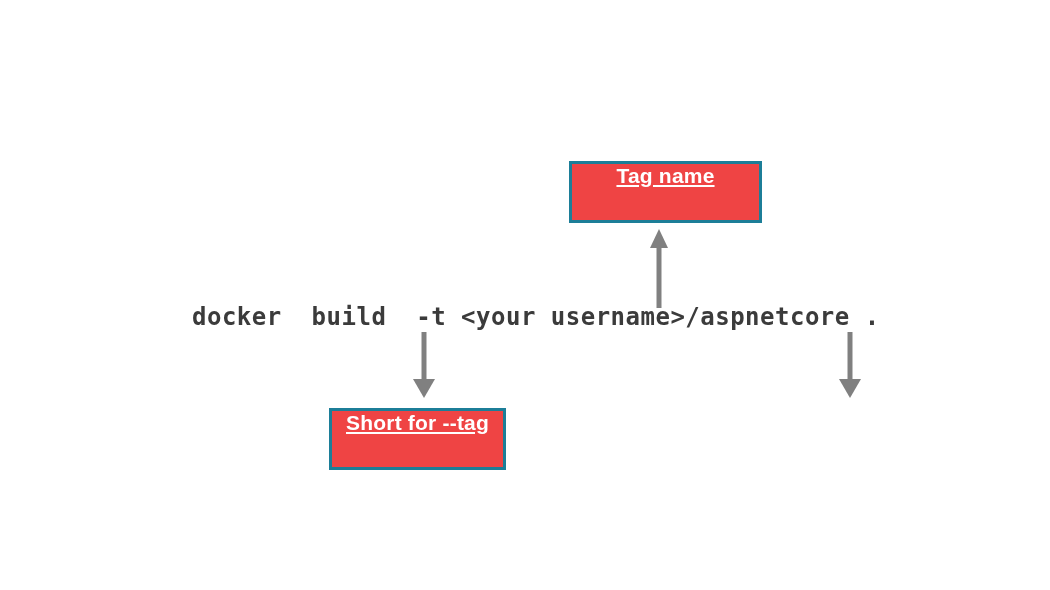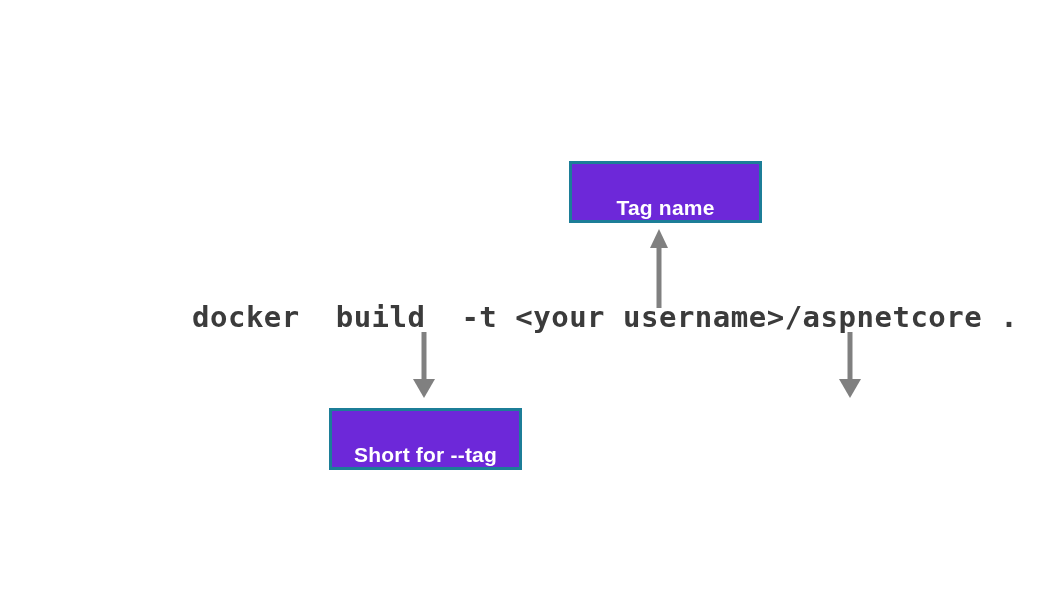--- a/index.html
+++ b/index.html
@@ -18,54 +18,55 @@
     width: 1050px;
     height: 590px;
   }
 
   
   .command-line {
     position: absolute;
     left: 192px;
     top: 302px;
     font-family: "DejaVu Sans Mono", "Liberation Mono", monospace;
-    font-size: 29px;
+    font-size: 24px;
     font-weight: bold;
     color: #3b3b3b;
     letter-spacing: 0.5px;
     white-space: pre;
     line-height: 30px;
   }
 
   
   .callout {
     position: absolute;
     box-sizing: border-box;
-    background: #6d28d9;
+    background: #ef4444;
     border: 3px solid #1c7e98;
     color: #ffffff;
     font-family: "Liberation Sans", sans-serif;
     font-size: 21px;
     font-weight: bold;
     letter-spacing: 0.2px;
     display: flex;
-    align-items: flex-end;
+    align-items: flex-start;
     justify-content: center;
     text-align: center;
+    text-decoration: underline;
   }
   .callout-tag-name {
     left: 569px;
     top: 161px;
     width: 193px;
     height: 62px;
   }
   .callout-short-for-tag {
     left: 329px;
     top: 408px;
-    width: 193px;
+    width: 177px;
     height: 62px;
   }
   .callout-build-context {
     left: 753px;
     top: 408px;
     width: 193px;
     height: 62px;
   }
 
   

